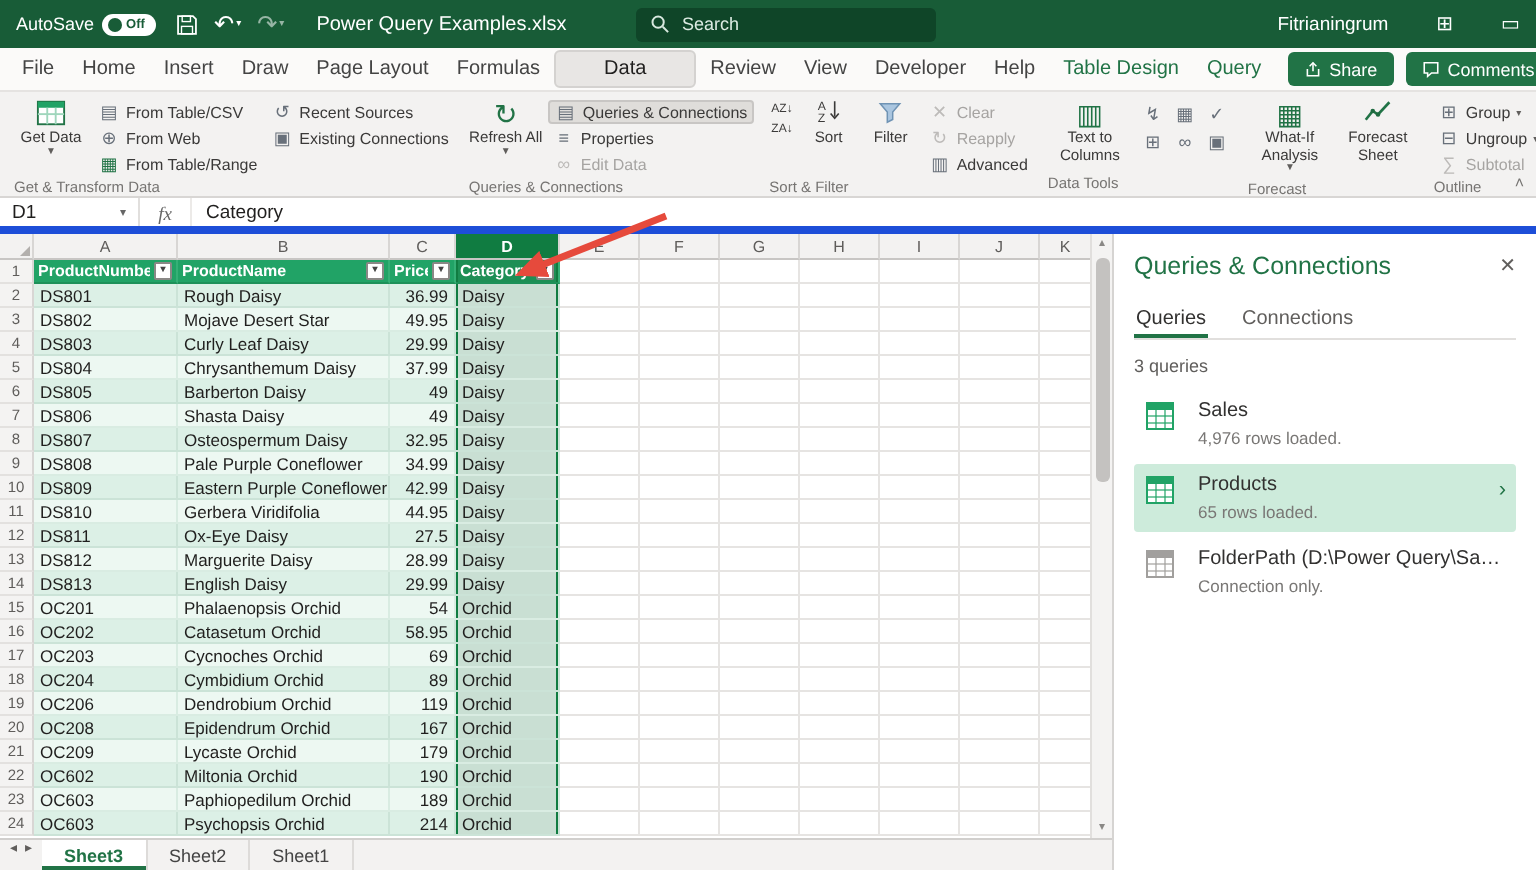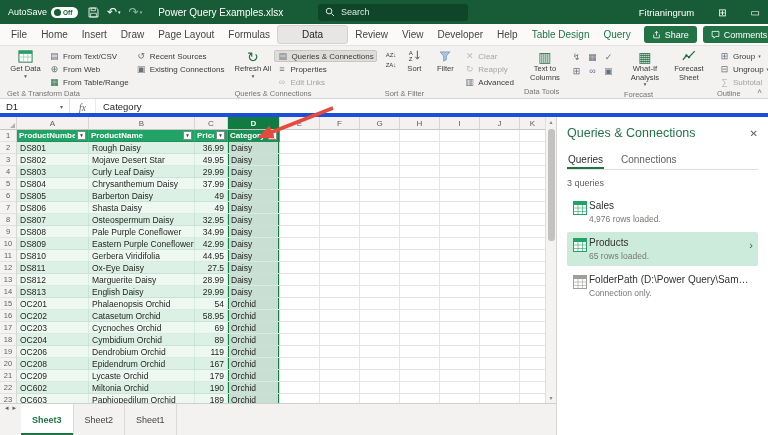--- a/index.html
+++ b/index.html
@@ -83,36 +83,36 @@
   .banda{background:#dcf0e6;border-color:#cbe3d7}
   .bandb{background:#edf8f2;border-color:#d9ece2}
   .num{text-align:right}
   .dcol{background:#c9dfd3;box-shadow:inset 1px 0 0 #107c41,inset -1px 0 0 #107c41}
   .thcell{background:#21a366;color:#fff;font-weight:bold;font-size:8px;display:flex;align-items:center;justify-content:space-between;border-right:1px solid #35b076;border-bottom:1px solid #1d9159;padding:0 2px}
   .thtext{overflow:hidden;white-space:nowrap}
   .dhead{background:#1d8f55;box-shadow:inset 1px 0 0 #107c41,inset -1px 0 0 #107c41}
   .fbtn{width:9px;height:9px;background:#fff;border:1px solid #8a8886;color:#444;font-size:5px;line-height:7px;text-align:center;border-radius:1px;flex-shrink:0;margin-left:2px}
 
   
-  .sheetbar{height:32px;border-top:1px solid #d1cfcd;display:flex;align-items:flex-start;background:#f3f2f1;font-size:9px}
+  .sheetbar{height:16px;border-top:1px solid #d1cfcd;display:flex;align-items:flex-start;background:#f3f2f1;font-size:9px}
   .snav{display:flex;align-items:center;gap:4px;padding:0 5px;color:#605e5c;font-size:7px}
   .stab{padding:0 11px;display:flex;align-items:center;border-right:1px solid #dddbd9;color:#444}
   .stab.active{background:#fff;color:#217346;font-weight:bold;box-shadow:inset 0 -2px 0 #217346}
 
   
   .panel{width:212px;border-left:1px solid #d6d4d2;background:#fff;padding:9px 10px 0;display:flex;flex-direction:column}
   .ptitlerow{display:flex;align-items:center}
   .ptitle{color:#217346;font-size:12.5px;white-space:nowrap}
   .pclose{margin-left:auto;color:#605e5c;font-size:10px}
   .ptabs{display:flex;gap:16px;border-bottom:1px solid #e1dfdd;margin-top:11px}
   .ptab{padding:3px 1px 4px;font-size:10px;color:#605e5c}
   .ptab.active{color:#323130;font-weight:normal;box-shadow:inset 0 -2px 0 #217346}
   .qcount{margin:8px 0 7px;font-size:9px;color:#605e5c}
   .qlist{display:flex;flex-direction:column;gap:3px}
-  .qitem{display:flex;align-items:flex-start;gap:2px;padding:5px 6px;border-radius:2px;position:relative}
+  .qitem{display:flex;align-items:flex-start;gap:12px;padding:5px 6px;border-radius:2px;position:relative}
   .qitem.selected{background:#cdebdb}
   .qicon{flex-shrink:0;padding-top:1px}
   .qtext{min-width:0}
   .qname{font-size:10px;color:#323130;white-space:nowrap;overflow:hidden;text-overflow:ellipsis;max-width:160px}
   .qsub{font-size:8.5px;color:#797775;margin-top:3px}
   .qfly{position:absolute;right:5px;top:8px;color:#217346;font-size:11px;line-height:1}
 
   
   .arrowlayer{position:absolute;left:0;top:0;pointer-events:none;z-index:60}
 </style>
@@ -206,21 +206,21 @@
               <line x1="6" y1="5.2" x2="6" y2="14" stroke="#9fd6bc"></line>
               <line x1="10.5" y1="5.2" x2="10.5" y2="14" stroke="#9fd6bc"></line>
             </svg>
         </span>
         <span>Get Data</span>
         <span class="bcaret">▼</span>
       </div>
       <div class="smallcol">
         <div class="smallbtn">
             <span class="sicon blu">▤</span>
-            <span>From Text/CSV</span>
+            <span>From Table/CSV</span>
           </div>
         <div class="smallbtn">
             <span class="sicon blu">⊕</span>
             <span>From Web</span>
           </div>
         <div class="smallbtn">
             <span class="sicon">▦</span>
             <span>From Table/Range</span>
           </div>
       </div>
@@ -251,21 +251,21 @@
         <div class="smallbtn activeq">
             <span class="sicon blu">▤</span>
             <span>Queries &amp; Connections</span>
           </div>
         <div class="smallbtn">
             <span class="sicon blu">≡</span>
             <span>Properties</span>
           </div>
         <div class="smallbtn dis">
             <span class="sicon">∞</span>
-            <span>Edit Links</span>
+            <span>Edit Data</span>
           </div>
       </div>
     </div>
     <div class="rgl">Queries &amp; Connections</div>
   </div>
 
   <div class="gsep"></div>
 
   <div class="rgroup">
     <div class="rgc">

